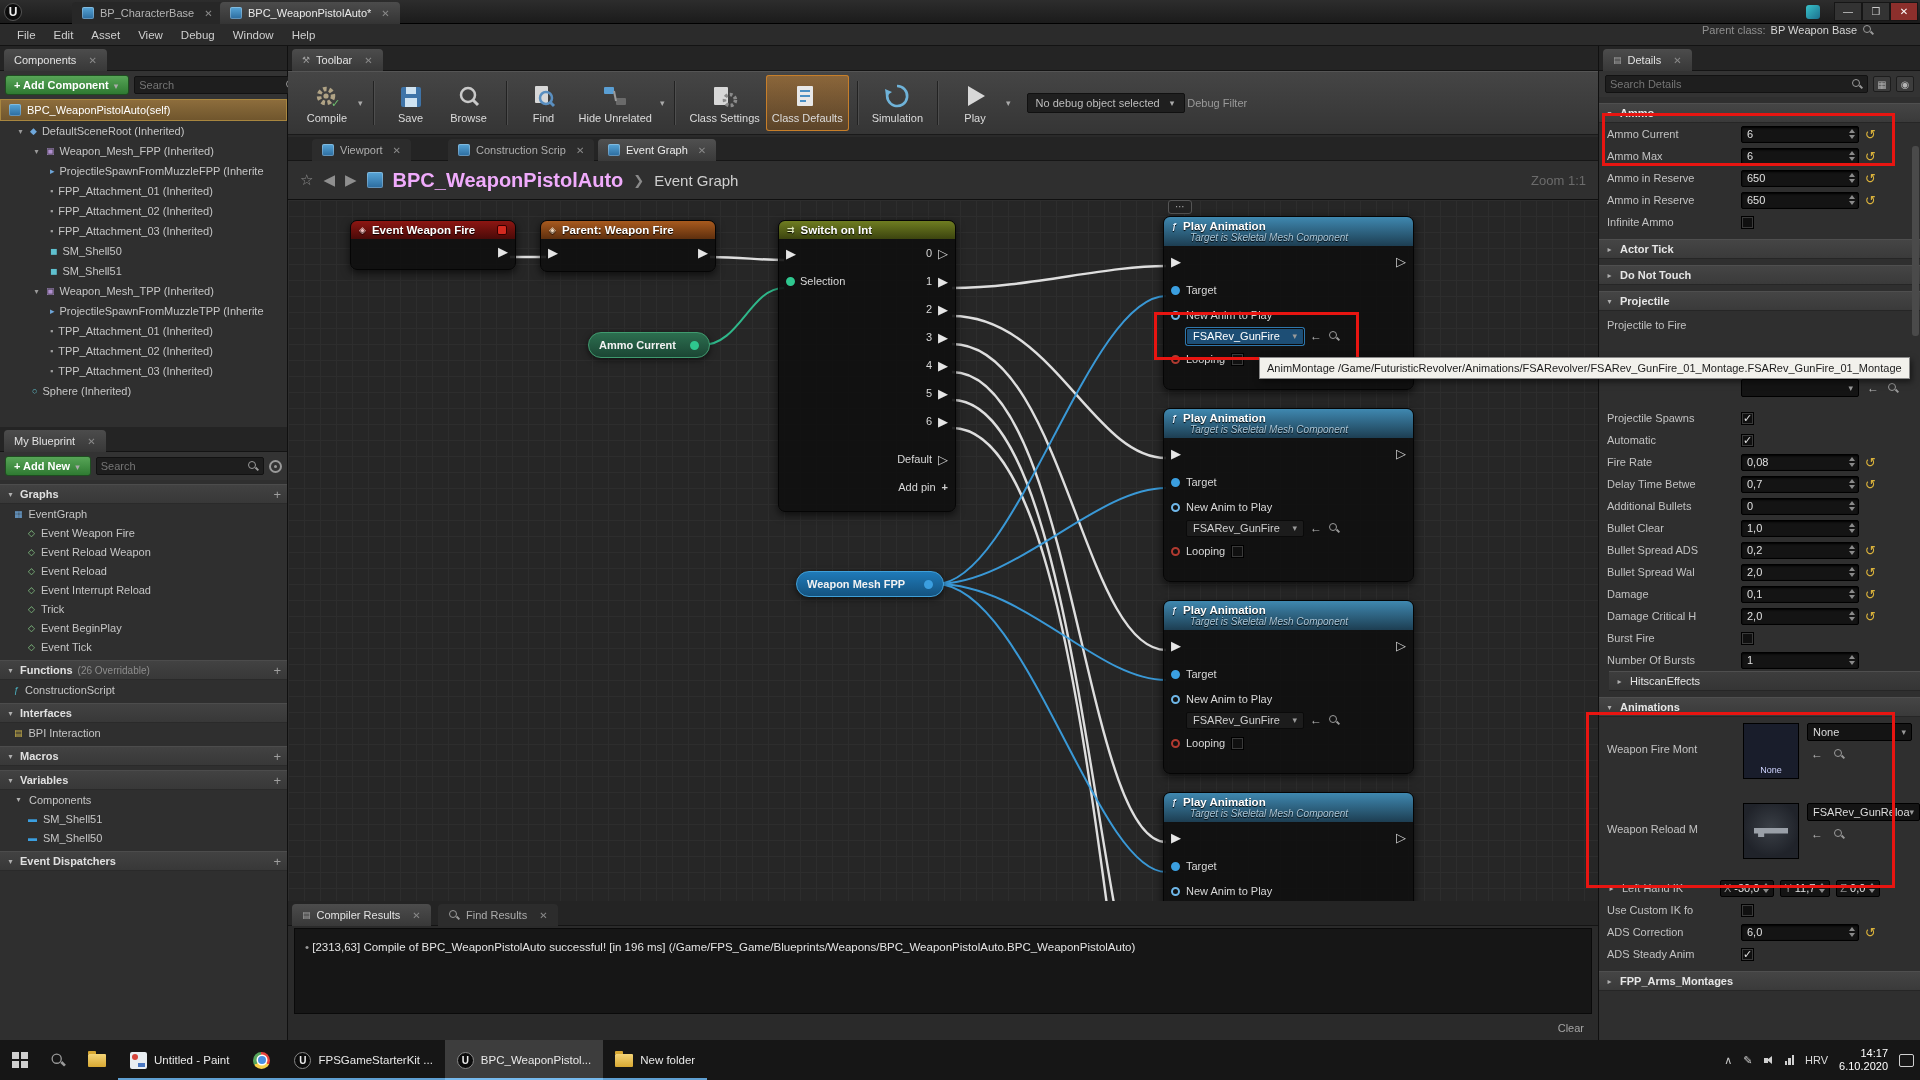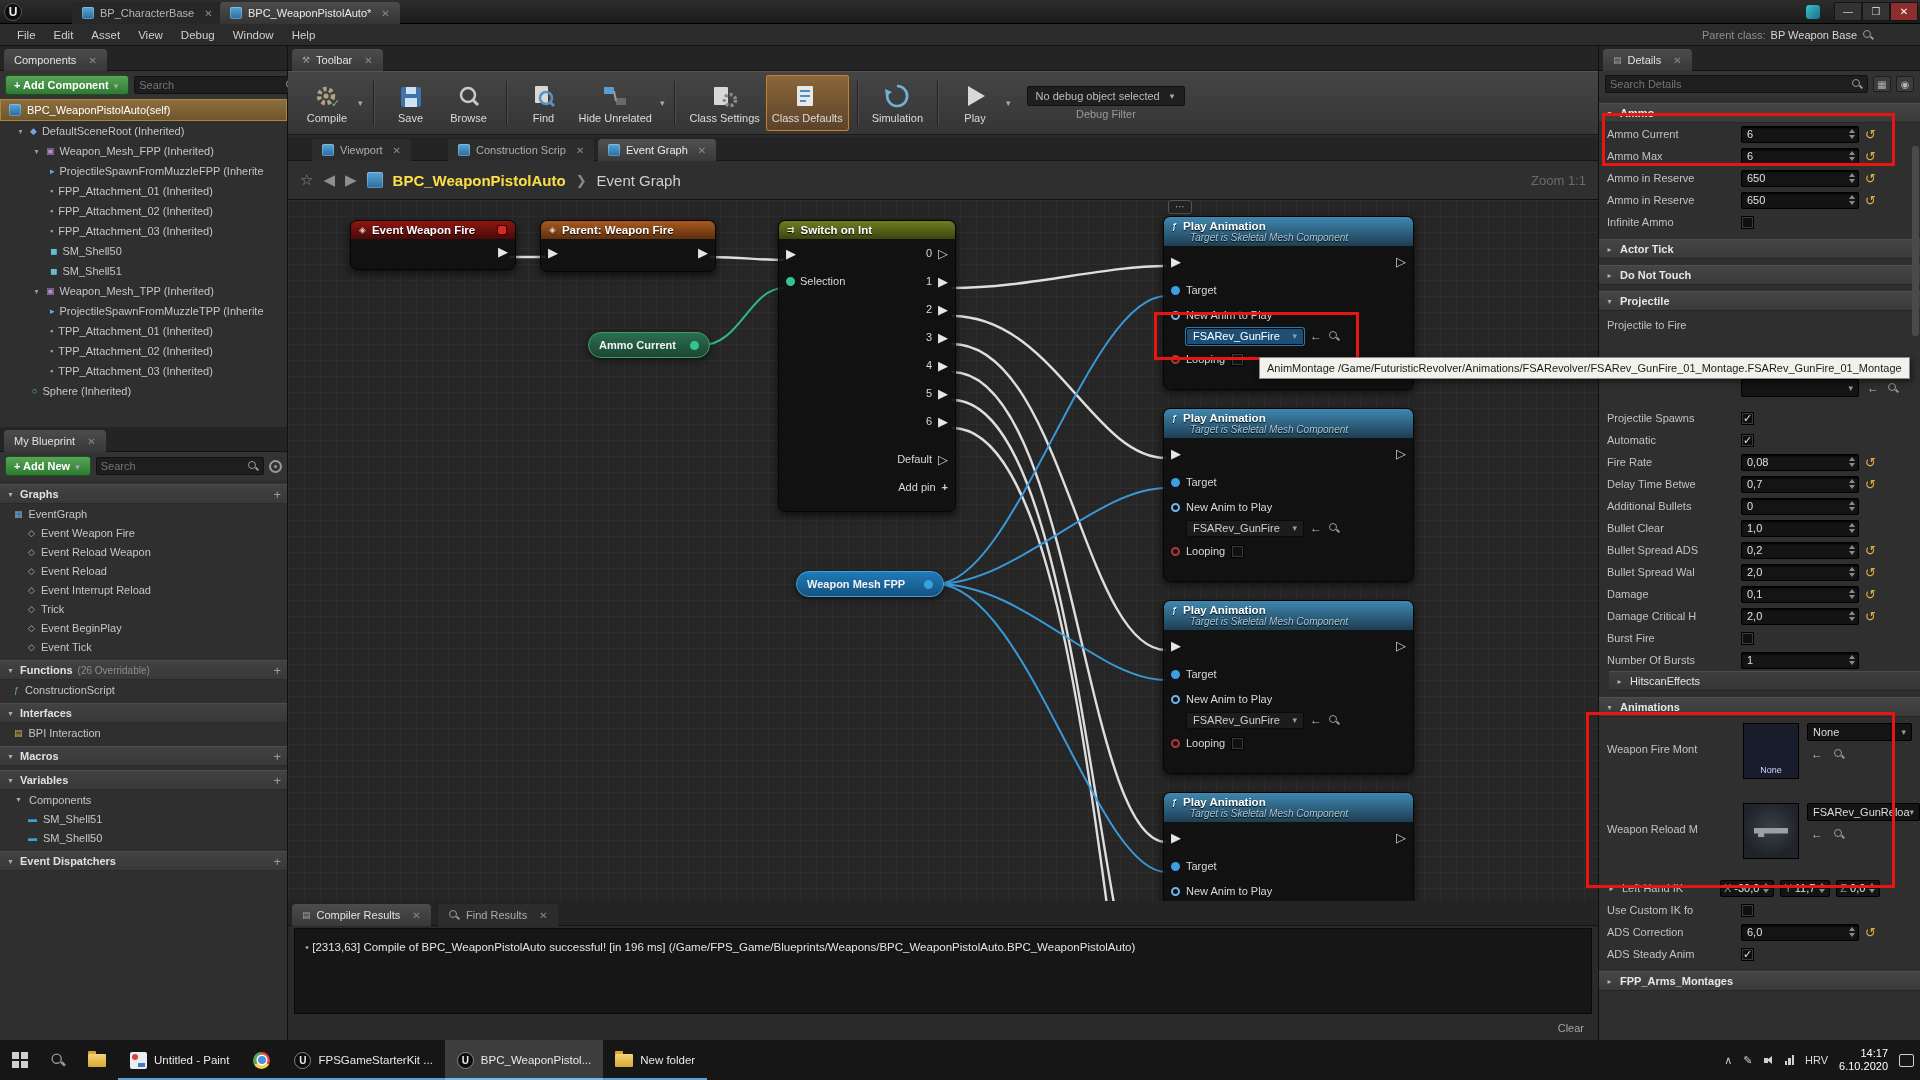--- a/index.html
+++ b/index.html
@@ -13,21 +13,21 @@
 .tb-tab.active{background:linear-gradient(#4c4c4c,#343434);color:#e9e9e9}
 .tb-tab.inactive{background:#272727}
 .bp-ico{width:12px;height:12px;border-radius:2px;background:linear-gradient(#58a6d8,#2b6b9e);box-shadow:inset 0 0 0 1px rgba(255,255,255,.25);flex:none}
 .tab-x{color:#8a8a8a;font-size:10px;margin-left:4px}
 .win-ctl{position:absolute;top:2px;height:19px;width:28px;display:flex;align-items:center;justify-content:center;background:#333;border:1px solid #161616;color:#ccc;font-size:10px}
 .win-ctl.close{background:#8c2f2c;color:#fff}
 .feather{position:absolute;top:5px;width:14px;height:14px;border-radius:3px;background:linear-gradient(135deg,#39c2c9,#1b6f8e)}
 
 #menubar{position:absolute;left:0;top:24px;width:1920px;height:22px;background:#2b2b2b;border-bottom:1px solid #131313;display:flex;align-items:center;padding-left:8px}
 .menu-item{padding:3px 9px;color:#cfcfcf;font-size:11.5px}
-#parentclass{position:absolute;right:46px;top:0;height:22px;display:flex;align-items:center;gap:5px}
+#parentclass{position:absolute;right:46px;top:0;height:22px;display:flex;align-items:flex-start;gap:5px}
 #parentclass .lab{color:#8f8f8f}
 #parentclass .val{color:#d6d6d6}
 .mag{position:relative;width:12px;height:12px;display:inline-block;flex:none}
 .mag:before{content:"";position:absolute;left:1px;top:1px;width:6px;height:6px;border:1.6px solid #9a9a9a;border-radius:50%}
 .mag:after{content:"";position:absolute;left:8px;top:8px;width:4px;height:1.8px;background:#9a9a9a;transform:rotate(45deg)}
 
 .ptabrow{height:25px;background:#242424;border-bottom:1px solid #141414;position:relative}
 .ptab{position:absolute;left:4px;top:3px;height:22px;display:flex;align-items:center;gap:6px;padding:0 10px;background:linear-gradient(#4c4c4c,#383838);border-radius:4px 4px 0 0;color:#e2e2e2;font-size:11px}
 .ptab .tab-x{margin-left:6px}
 
@@ -48,30 +48,30 @@
 .mbrow{height:19px;display:flex;align-items:center;gap:6px;padding:0 6px;color:#c6c6c6;white-space:nowrap}
 .eye{width:13px;height:13px;border-radius:50%;border:2px solid #9a9a9a;position:relative;flex:none}
 .eye:after{content:"";position:absolute;left:3px;top:3px;width:3px;height:3px;border-radius:50%;background:#9a9a9a}
 
 #toolbar-region{position:absolute;left:288px;top:46px;width:1310px;height:91px;background:#2a2a2a}
 #toolbar{position:absolute;left:0;top:25px;width:1310px;height:64px;background:linear-gradient(#454545,#353535);border-top:1px solid #555;border-bottom:1px solid #1a1a1a;display:flex;align-items:center;padding:0 10px}
 .tbtn{display:flex;flex-direction:column;align-items:center;justify-content:center;gap:3px;min-width:58px;height:56px;color:#dcdcdc;font-size:11px;padding:0 6px;border-radius:3px}
 .tbtn.hl{background:linear-gradient(rgba(255,158,42,.38),rgba(173,96,10,.30));box-shadow:inset 0 0 0 1px #c77f2a}
 .tsep{width:1px;height:44px;background:#222;margin:0 8px;box-shadow:1px 0 0 #4e4e4e}
 .ddarrow{color:#aaa;font-size:9px;align-self:center;margin:0 2px}
-.debugdd{display:flex;flex-direction:column;align-items:center;gap:2px;margin-left:14px}
+.debugdd{display:flex;flex-direction:row;align-items:center;gap:2px;margin-left:14px}
 .ddbox{display:flex;align-items:center;gap:8px;background:#1f1f1f;border:1px solid #111;border-radius:2px;height:20px;padding:0 8px;color:#bdbdbd}
 .debuglabel{color:#9a9a9a}
 
 #graphtabs{position:absolute;left:288px;top:137px;width:1310px;height:24px;background:#242424;border-bottom:1px solid #161616}
 .gtab{position:absolute;top:2px;height:22px;display:flex;align-items:center;gap:6px;padding:0 10px;border-radius:4px 4px 0 0;color:#adadad;background:#2c2c2c;font-size:11px}
 .gtab.active{background:linear-gradient(#505050,#3a3a3a);color:#ececec}
 #breadcrumb{position:absolute;left:288px;top:161px;width:1310px;height:39px;background:#2f2f2f;border-bottom:1px solid #101010;display:flex;align-items:center;gap:10px;padding:0 12px}
 .bc-ico{color:#8f8f8f;font-size:15px}
-.bc-root{font-size:15px;font-weight:bold;color:#fde047}
+.bc-root{font-size:20px;font-weight:bold;color:#f0abfc}
 .bc-sep{color:#8a8a8a;font-size:13px}
 .bc-cur{font-size:15px;color:#cfcfcf}
 .zoomtxt{margin-left:auto;color:#6b6b6b;font-size:13px}
 
 #canvas{position:absolute;left:288px;top:200px;width:1310px;height:701px;overflow:hidden;background-color:#262626;
 background-image:linear-gradient(#2d2d2d 1px,transparent 1px),linear-gradient(90deg,#2d2d2d 1px,transparent 1px),linear-gradient(#191919 1px,transparent 1px),linear-gradient(90deg,#191919 1px,transparent 1px);
 background-size:16px 16px,16px 16px,128px 128px,128px 128px}
 #wires{position:absolute;left:0;top:0;z-index:1}
 .node{position:absolute;z-index:2;background:rgba(16,16,16,.9);border:1px solid #050505;border-radius:7px;box-shadow:0 3px 9px rgba(0,0,0,.65)}
 .nhead{border-radius:6px 6px 0 0;padding:3px 8px;color:#fff;font-weight:bold;font-size:11.5px;display:flex;align-items:center;gap:6px;text-shadow:0 1px 1px #000}

